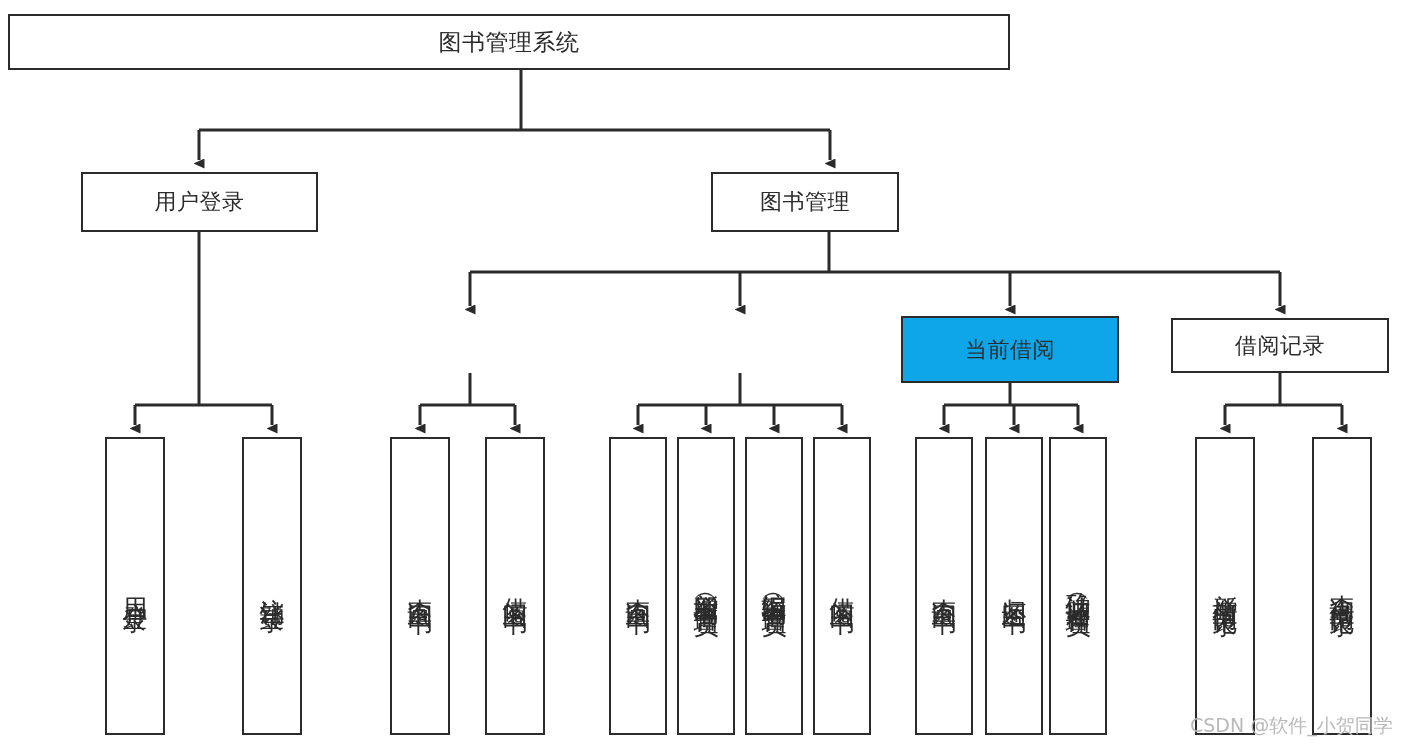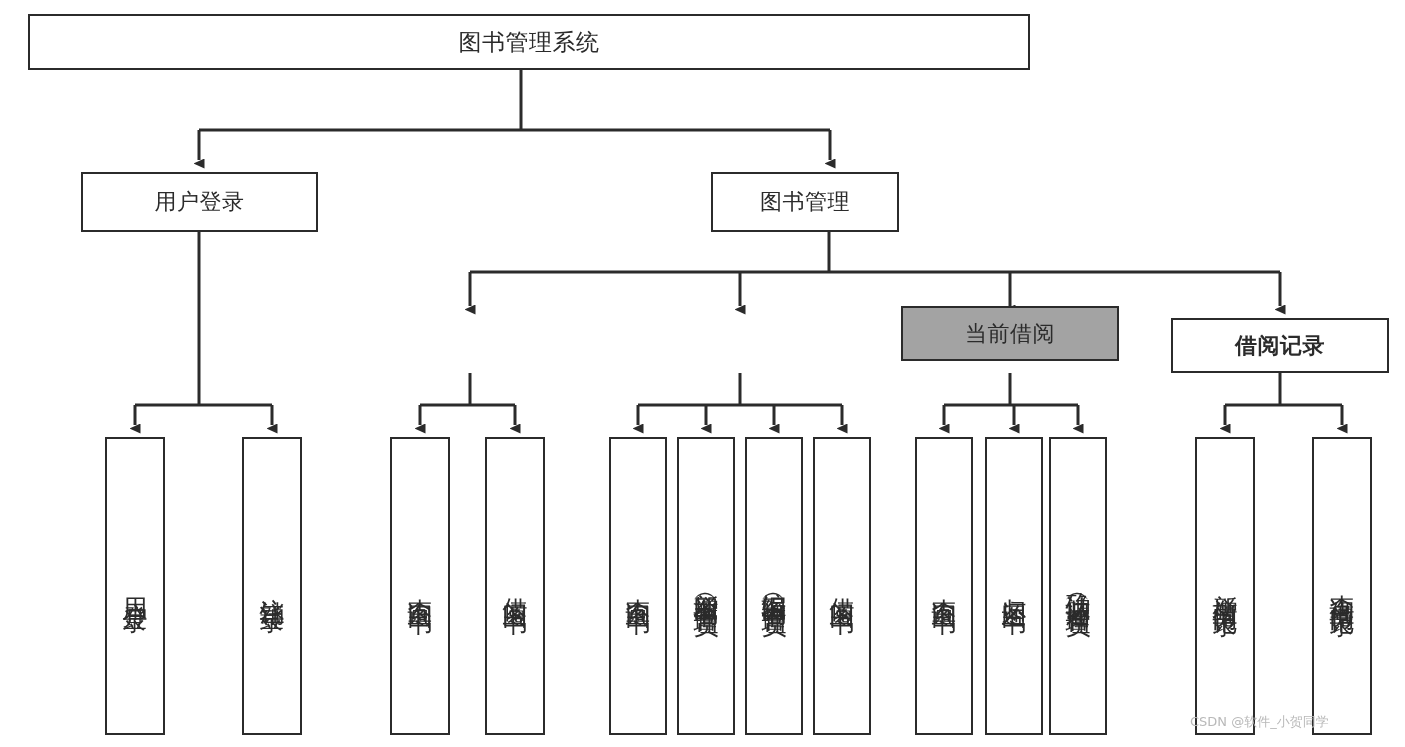--- a/index.html
+++ b/index.html
@@ -62,21 +62,21 @@
     letter-spacing: 4px;
     white-space: nowrap;
     line-height: 1;
   }
   .node.v.tall .label {
     letter-spacing: 3px;
   }
   .watermark {
     position: absolute;
     color: #b9b9b9;
-    font-size: 13px;
+    font-size: 19px;
     white-space: nowrap;
     z-index: 5;
     font-family: "DejaVu Sans", "Liberation Sans", sans-serif;
   }
 </style>
 </head>
 <body>
 
 <div id="canvas">
 
@@ -123,35 +123,35 @@
       <path d="M1014,405 L1014,425" marker-end="url(#arrow)"></path>
       <path d="M1078,405 L1078,425" marker-end="url(#arrow)"></path>
 
       <path d="M1280,373 L1280,405"></path>
       <path d="M1225,405 L1342,405"></path>
       <path d="M1225,405 L1225,425" marker-end="url(#arrow)"></path>
       <path d="M1342,405 L1342,425" marker-end="url(#arrow)"></path>
     </g>
   </svg>
 
-  <div class="node h root" style="left: 28px; top: 14px; width: 1002px; height: 56px; border-color: rgb(43, 43, 43); background: rgb(255, 255, 255);">
+  <div class="node h root" style="left: 8px; top: 14px; width: 1002px; height: 56px; border-color: rgb(43, 43, 43); background: rgb(255, 255, 255);">
     <span class="label" style="color: rgb(43, 43, 43);">图书管理系统</span>
   </div>
 
   <div class="node h" style="left: 81px; top: 172px; width: 237px; height: 60px; border-color: rgb(43, 43, 43); background: rgb(255, 255, 255);">
     <span class="label" style="color: rgb(43, 43, 43);">用户登录</span>
   </div>
   <div class="node h" style="left: 711px; top: 172px; width: 188px; height: 60px; border-color: rgb(43, 43, 43); background: rgb(255, 255, 255);">
     <span class="label" style="color: rgb(43, 43, 43);">图书管理</span>
   </div>
 
-  <div class="node h" style="left: 901px; top: 306px; width: 218px; height: 55px; border-color: rgb(43, 43, 43); background: #a3a3a3;">
+  <div class="node h" style="left: 901px; top: 316px; width: 218px; height: 67px; border-color: rgb(43, 43, 43); background: #0ea5e9;">
     <span class="label" style="color: rgb(43, 43, 43);">当前借阅</span>
   </div>
-  <div class="node h" style="left: 1171px; top: 318px; width: 218px; height: 55px; border-color: rgb(43, 43, 43); background: rgb(255, 255, 255); font-weight: bold;">
+  <div class="node h" style="left: 1171px; top: 318px; width: 218px; height: 55px; border-color: rgb(43, 43, 43); background: rgb(255, 255, 255);">
     <span class="label" style="color: rgb(43, 43, 43);">借阅记录</span>
   </div>
 
   <div class="node v" style="left: 105px; top: 437px; width: 60px; height: 298px; border-color: rgb(43, 43, 43); background: rgb(255, 255, 255);">
     <span class="label" style="color: rgb(43, 43, 43);">用户登录</span>
   </div>
   <div class="node v" style="left: 242px; top: 437px; width: 60px; height: 298px; border-color: rgb(43, 43, 43); background: rgb(255, 255, 255);">
     <span class="label" style="color: rgb(43, 43, 43);">注销登录</span>
   </div>
   <div class="node v" style="left: 390px; top: 437px; width: 60px; height: 298px; border-color: rgb(43, 43, 43); background: rgb(255, 255, 255);">

